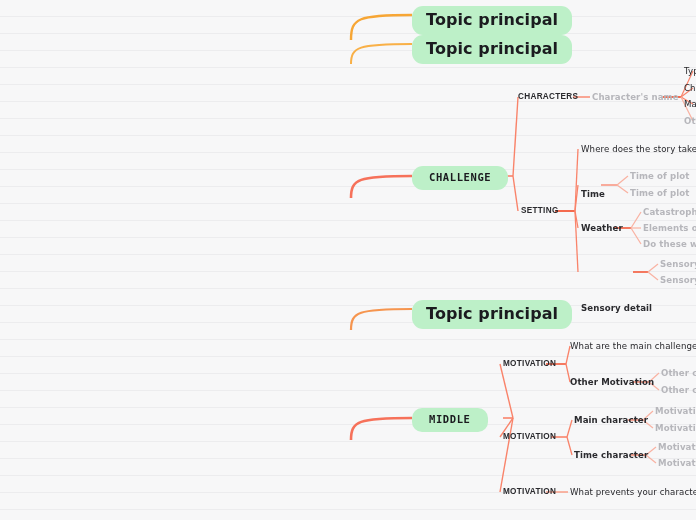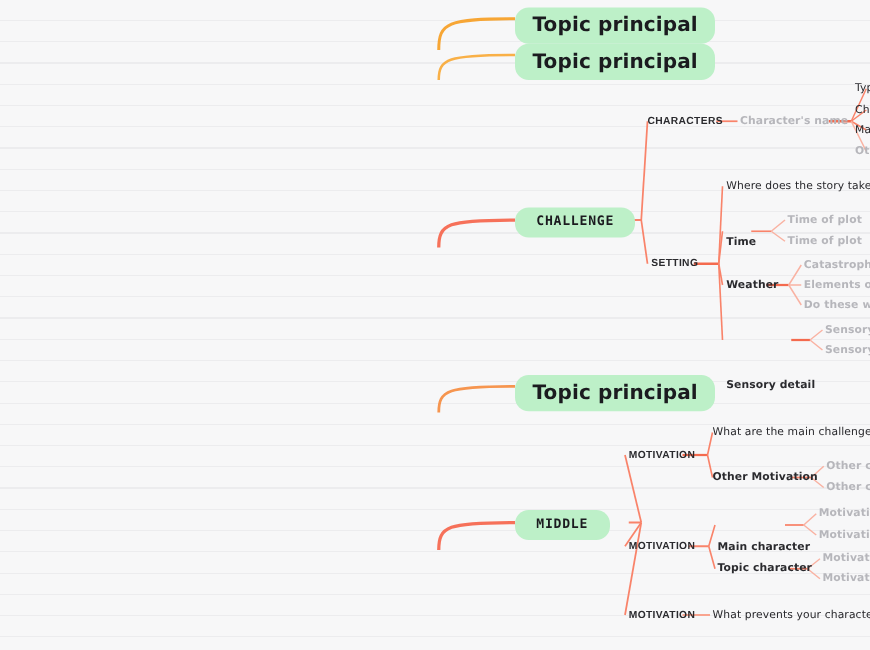--- a/index.html
+++ b/index.html
@@ -255,21 +255,21 @@
   <div class="node lbl sub" style="left:581px; top:268px;margin-top:36px;">
     <span>Sensory detail</span>
   </div>
   <div class="node lbl ghost" style="left:660px; top:260px;">
     <span>Sensory det</span>
   </div>
   <div class="node lbl ghost" style="left:660px; top:276px;">
     <span>Sensory det</span>
   </div>
 
-  <div class="node pill mono" style="left:412px; top:408px;">
+  <div class="node pill mono" style="left:412px; top:408px;border-radius:10px;">
     <span>MIDDLE</span>
   </div>
 
   <div class="node lbl mono" style="left:503px; top:360px;">
     <span>MOTIVATION</span>
   </div>
   <div class="node lbl plain" style="left:570px; top:342px;">
     <span>What are the main challenges in your</span>
   </div>
   <div class="node lbl sub" style="left:570px; top:378px;">
@@ -278,32 +278,32 @@
   <div class="node lbl ghost" style="left:661px; top:369px;">
     <span>Other challe</span>
   </div>
   <div class="node lbl ghost" style="left:661px; top:386px;">
     <span>Other challe</span>
   </div>
 
   <div class="node lbl mono" style="left:503px; top:433px;">
     <span>MOTIVATION</span>
   </div>
-  <div class="node lbl sub" style="left:574px; top:416px;margin-top:18px;">
+  <div class="node lbl sub" style="left:574px; top:416px;">
     <span>Main character</span>
   </div>
   <div class="node lbl ghost" style="left:655px; top:407px;">
     <span>Motivation</span>
   </div>
   <div class="node lbl ghost" style="left:655px; top:424px;">
     <span>Motivation</span>
   </div>
 
   <div class="node lbl sub" style="left:574px; top:451px;">
-    <span>Topic character</span>
+    <span>Time character</span>
   </div>
   <div class="node lbl ghost" style="left:658px; top:443px;">
     <span>Motivation</span>
   </div>
   <div class="node lbl ghost" style="left:658px; top:459px;">
     <span>Motivation</span>
   </div>
 
   <div class="node lbl mono" style="left:503px; top:488px;">
     <span>MOTIVATION</span>

